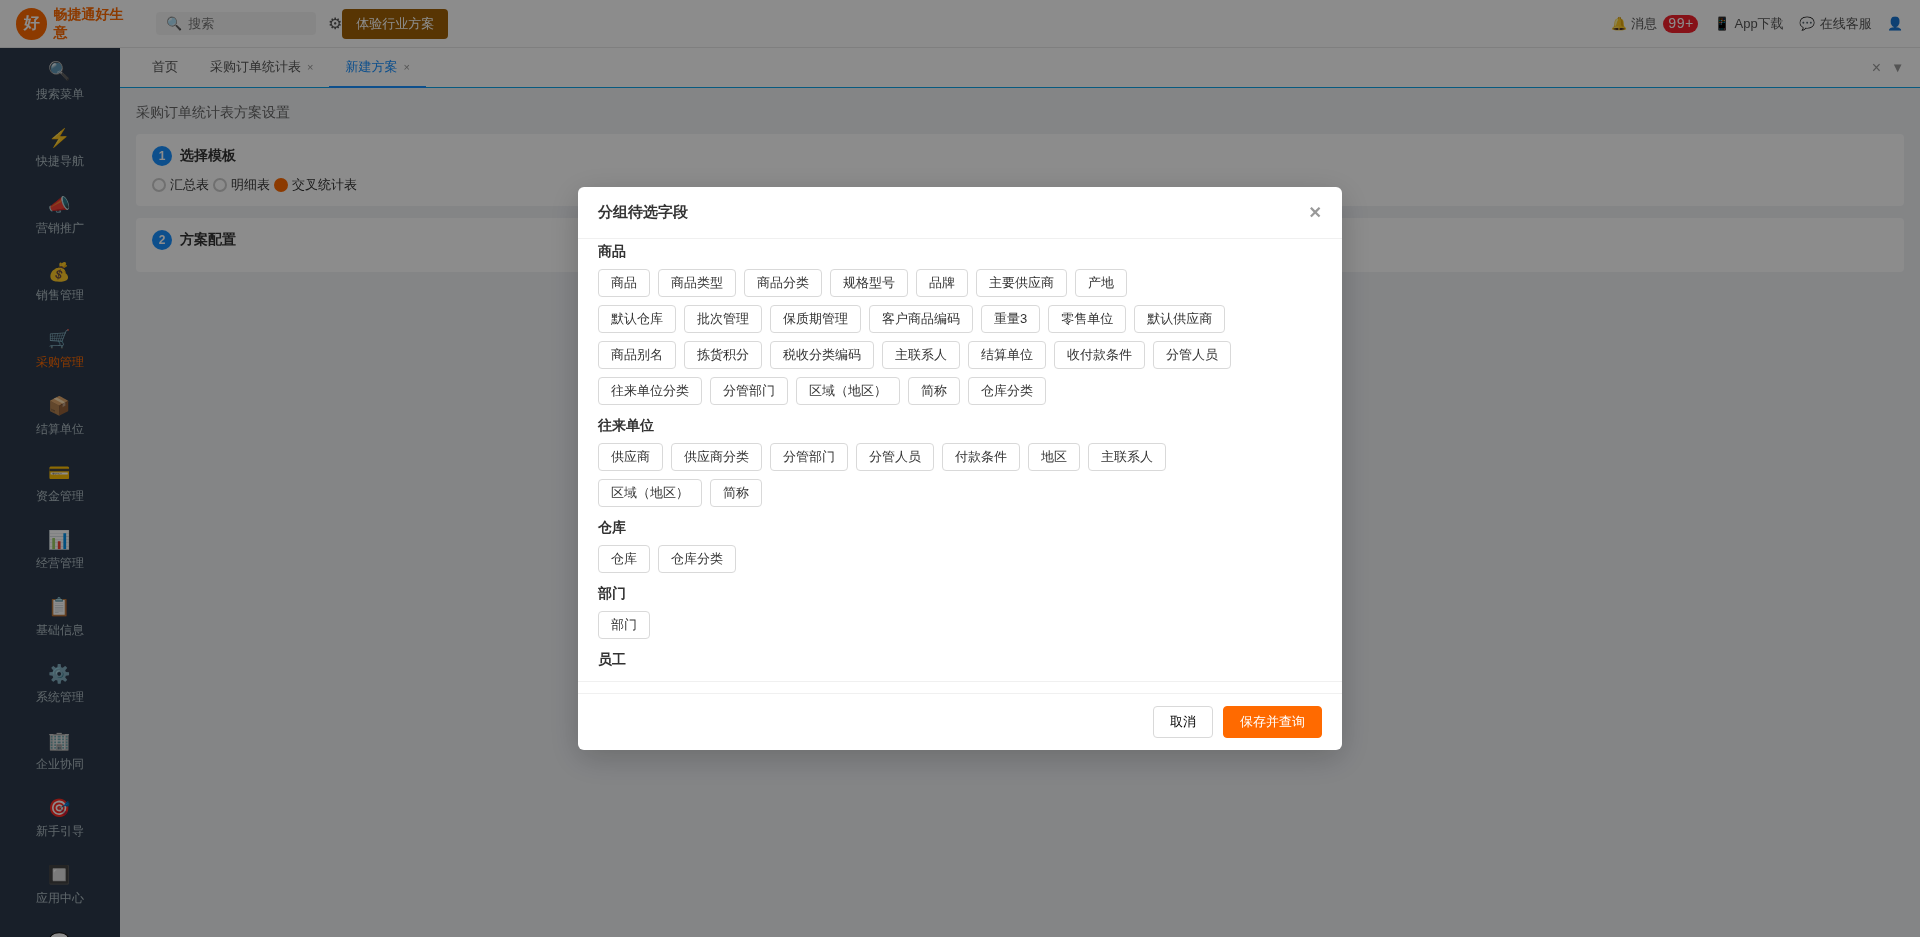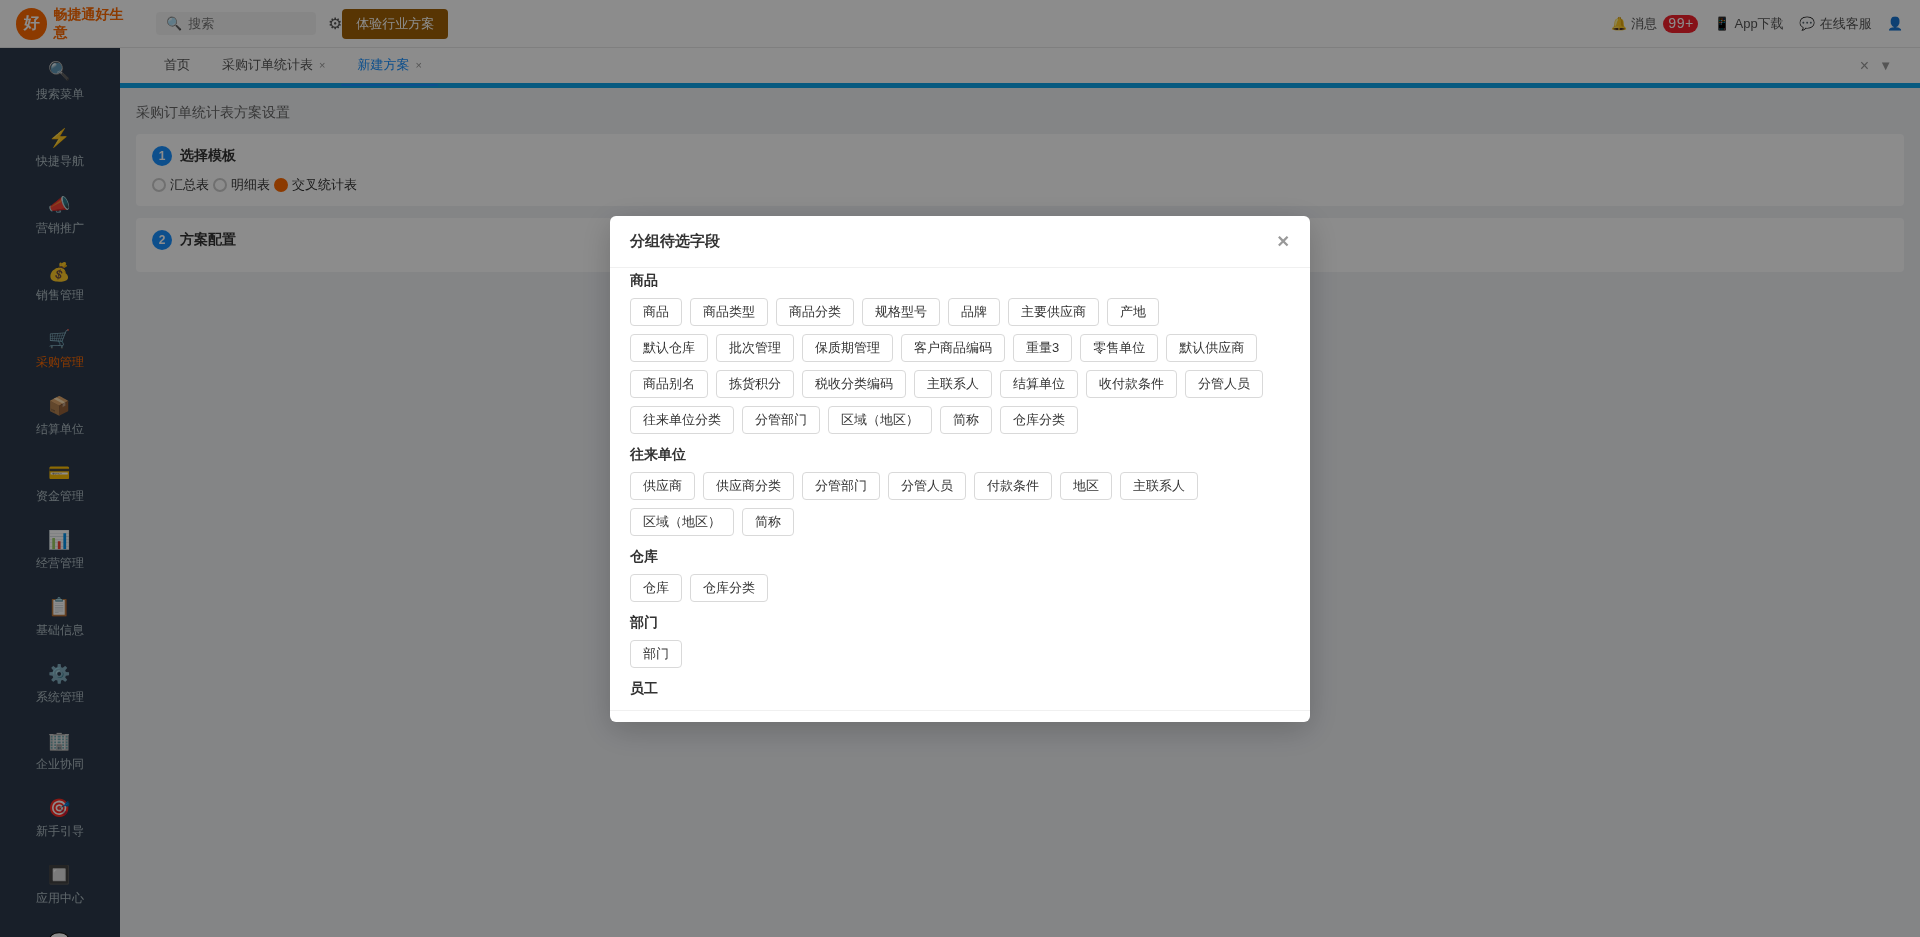--- a/index.html
+++ b/index.html
@@ -85,24 +85,24 @@
       display: flex;
       align-items: center;
       gap: 4px;
       cursor: pointer;
     }
 
     
     .tab-bar {
       height: 40px;
       background: #fff;
-      border-bottom: 5px solid #0ea5e9;
-      display: flex;
-      align-items: center;
-      padding: 0 28px;
+      border-bottom: 1px solid #0ea5e9;
+      display: flex;
+      align-items: center;
+      padding: 0 16px;
       position: fixed;
       top: 48px; left: 120px; right: 0;
       z-index: 99;
     }
     .tab-item {
       padding: 0 16px;
       height: 40px;
       display: flex;
       align-items: center;
       cursor: pointer;
@@ -213,21 +213,21 @@
       top: 0; left: 0; right: 0; bottom: 0;
       background: rgba(0,0,0,0.45);
       z-index: 1000;
       display: flex;
       align-items: center;
       justify-content: center;
     }
     .modal {
       background: #fff;
       border-radius: 6px;
-      width: 700px;
+      width: 764px;
       max-height: 600px;
       display: flex;
       flex-direction: column;
       box-shadow: 0 8px 32px rgba(0,0,0,0.2);
     }
     .modal-header {
       padding: 16px 20px;
       border-bottom: 1px solid #f0f0f0;
       display: flex;
       align-items: center;
@@ -536,14 +536,18 @@
       </div>
 
       <div class="field-group-title">员工</div>
 
     </div>
 
     <div class="modal-hscroll">
       <div class="modal-hscroll-inner"></div>
     </div>
 
+    <div class="modal-footer">
+      <button class="btn-default">取消</button>
+      <button class="btn-primary">保存并查询</button>
+    </div>
   </div>
 </div>
 
 </body></html>

